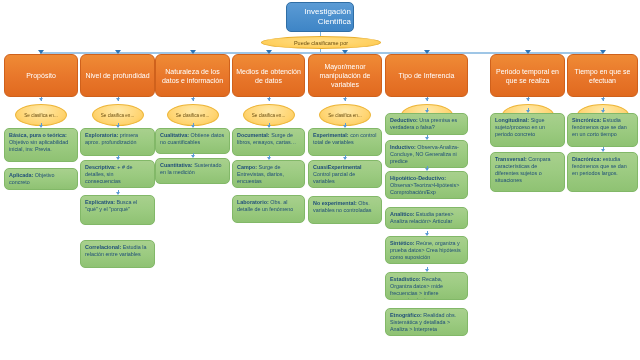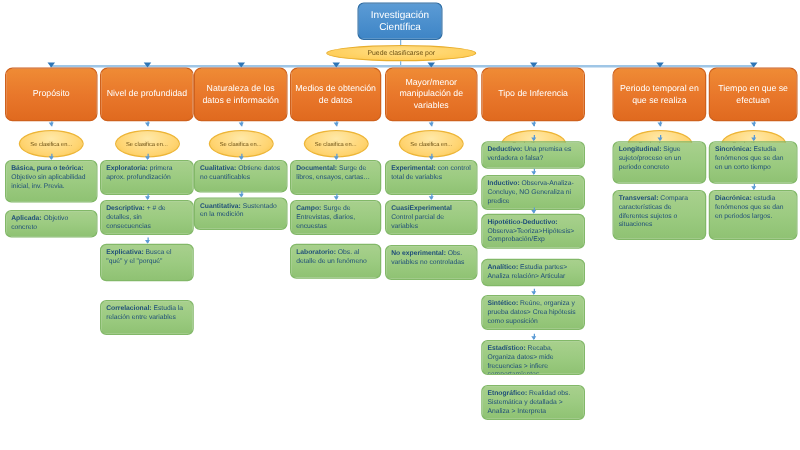--- a/index.html
+++ b/index.html
@@ -11,21 +11,21 @@
     position:relative;
   }
   #canvas{position:relative;width:640px;height:360px;}
 
   
   .title-box{
     position:absolute;left:286px;top:2px;width:68px;height:30px;
     background:linear-gradient(to bottom,#5b9bd5 0%,#3e85c6 100%);
     border:1px solid #2f6ea5;border-radius:5px;
     color:#ffffff;font-size:8px;line-height:10px;
-    display:flex;align-items:center;justify-content:center;text-align:center;
+    display:flex;align-items:center;justify-content:center;text-align:right;
     box-sizing:border-box;padding:1px 2px;
   }
 
   
   .vline{position:absolute;background:#7fb3dd;width:1px;}
   .hbar{position:absolute;background:#9fc6e6;height:2px;}
   .arrow-down{
     position:absolute;width:0;height:0;
     border-left:3px solid transparent;border-right:3px solid transparent;
     border-top:4px solid #2e75b6;

